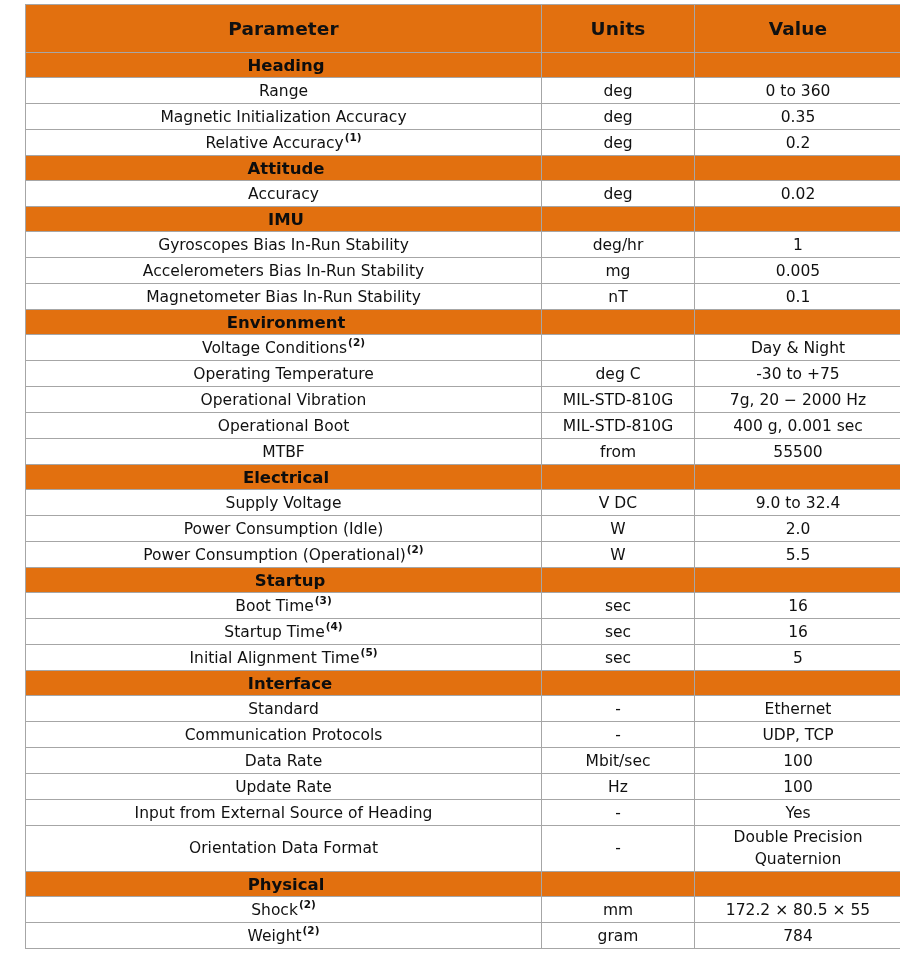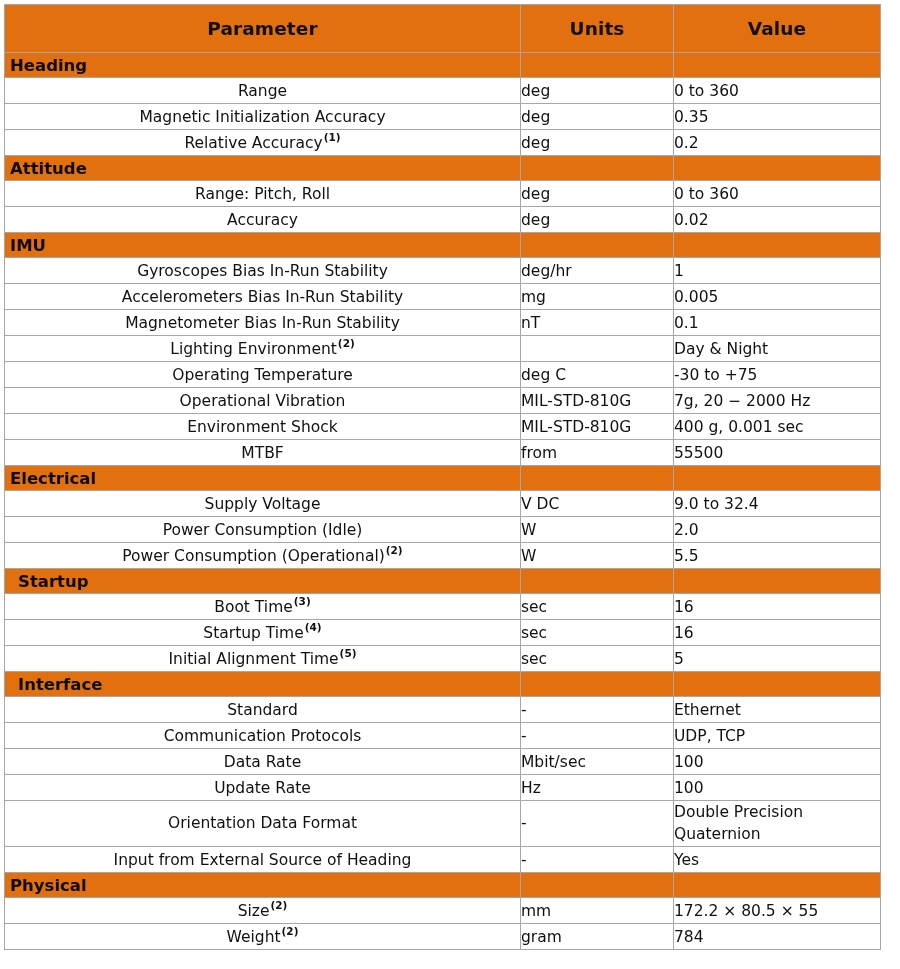--- a/index.html
+++ b/index.html
@@ -10,21 +10,21 @@
   body {
     width: 900px;
     height: 969px;
     font-family: "DejaVu Sans", "Liberation Sans", sans-serif;
     overflow: hidden;
   }
   .sheet {
     box-sizing: border-box;
     width: 900px;
     height: 969px;
-    padding: 4px 16px 4px 4px;
+    padding: 4px 16px 4px 25px;
   }
   table.spec {
     border-collapse: collapse;
     table-layout: fixed;
     width: 876px;
     border: 1px solid #9a9a9a;
   }
   table.spec col.c-param  { width: 516px; }
   table.spec col.c-units  { width: 153px; }
   table.spec col.c-value  { width: 207px; }
@@ -52,37 +52,38 @@
   
   tr.section-row td {
     background: #E2700F;
     height: 24px;
   }
   tr.section-row td.sec-label {
     font-weight: bold;
     font-size: 16.5px;
     color: #0d0d0d;
     padding-left: 5px;
+    text-align: center;
   }
   tr.section-row td.sec-label.indent {
     padding-left: 13px;
   }
 
   
   tr.data-row td {
     background: #ffffff;
     height: 25px;
   }
   td.param {
     text-align: center;
     padding-left: 5px;
   }
   td.units,
   td.value {
-    text-align: left;
+    text-align: center;
   }
   tr.data-row.tall td {
     height: 45px;
     line-height: 1.38;
   }
   .val-lines { display: block; }
 
   sup.fn {
     font-size: 10.5px;
     vertical-align: super;
@@ -128,25 +129,20 @@
           <td class="param"><span>Relative Accuracy</span><sup class="fn">(1)</sup></td>
           <td class="units">deg</td>
           <td class="value">0.2</td>
         </tr>
         <tr class="section-row">
           <td class="sec-label">Attitude</td>
           <td></td>
           <td></td>
         </tr>
         <tr class="data-row">
-          <td class="param"><span>Range: Pitch, Roll</span></td>
-          <td class="units">deg</td>
-          <td class="value">0 to 360</td>
-        </tr>
-        <tr class="data-row">
           <td class="param"><span>Accuracy</span></td>
           <td class="units">deg</td>
           <td class="value">0.02</td>
         </tr>
         <tr class="section-row">
           <td class="sec-label">IMU</td>
           <td></td>
           <td></td>
         </tr>
         <tr class="data-row">
@@ -157,37 +153,42 @@
         <tr class="data-row">
           <td class="param"><span>Accelerometers Bias In-Run Stability</span></td>
           <td class="units">mg</td>
           <td class="value">0.005</td>
         </tr>
         <tr class="data-row">
           <td class="param"><span>Magnetometer Bias In-Run Stability</span></td>
           <td class="units">nT</td>
           <td class="value">0.1</td>
         </tr>
-        <tr class="data-row">
-          <td class="param"><span>Lighting Environment</span><sup class="fn">(2)</sup></td>
+        <tr class="section-row">
+          <td class="sec-label">Environment</td>
+          <td></td>
+          <td></td>
+        </tr>
+        <tr class="data-row">
+          <td class="param"><span>Voltage Conditions</span><sup class="fn">(2)</sup></td>
           <td class="units"></td>
           <td class="value">Day &amp; Night</td>
         </tr>
         <tr class="data-row">
           <td class="param"><span>Operating Temperature</span></td>
           <td class="units">deg C</td>
           <td class="value">-30 to +75</td>
         </tr>
         <tr class="data-row">
           <td class="param"><span>Operational Vibration</span></td>
           <td class="units">MIL-STD-810G</td>
           <td class="value">7g, 20 − 2000 Hz</td>
         </tr>
         <tr class="data-row">
-          <td class="param"><span>Environment Shock</span></td>
+          <td class="param"><span>Operational Boot</span></td>
           <td class="units">MIL-STD-810G</td>
           <td class="value">400 g, 0.001 sec</td>
         </tr>
         <tr class="data-row">
           <td class="param"><span>MTBF</span></td>
           <td class="units">from</td>
           <td class="value">55500</td>
         </tr>
         <tr class="section-row">
           <td class="sec-label">Electrical</td>
@@ -246,41 +247,41 @@
         </tr>
         <tr class="data-row">
           <td class="param"><span>Data Rate</span></td>
           <td class="units">Mbit/sec</td>
           <td class="value">100</td>
         </tr>
         <tr class="data-row">
           <td class="param"><span>Update Rate</span></td>
           <td class="units">Hz</td>
           <td class="value">100</td>
+        </tr>
+        <tr class="data-row">
+          <td class="param"><span>Input from External Source of Heading</span></td>
+          <td class="units">-</td>
+          <td class="value">Yes</td>
         </tr>
         <tr class="data-row tall">
           <td class="param"><span>Orientation Data Format</span></td>
           <td class="units">-</td>
           <td class="value">
             <span class="val-lines">Double Precision</span>
             <span class="val-lines">Quaternion</span>
           </td>
         </tr>
-        <tr class="data-row">
-          <td class="param"><span>Input from External Source of Heading</span></td>
-          <td class="units">-</td>
-          <td class="value">Yes</td>
-        </tr>
         <tr class="section-row">
           <td class="sec-label">Physical</td>
           <td></td>
           <td></td>
         </tr>
         <tr class="data-row">
-          <td class="param"><span>Size</span><sup class="fn">(2)</sup></td>
+          <td class="param"><span>Shock</span><sup class="fn">(2)</sup></td>
           <td class="units">mm</td>
           <td class="value">172.2 × 80.5 × 55</td>
         </tr>
         <tr class="data-row">
           <td class="param"><span>Weight</span><sup class="fn">(2)</sup></td>
           <td class="units">gram</td>
           <td class="value">784</td>
         </tr>
       </tbody>
   </table>

